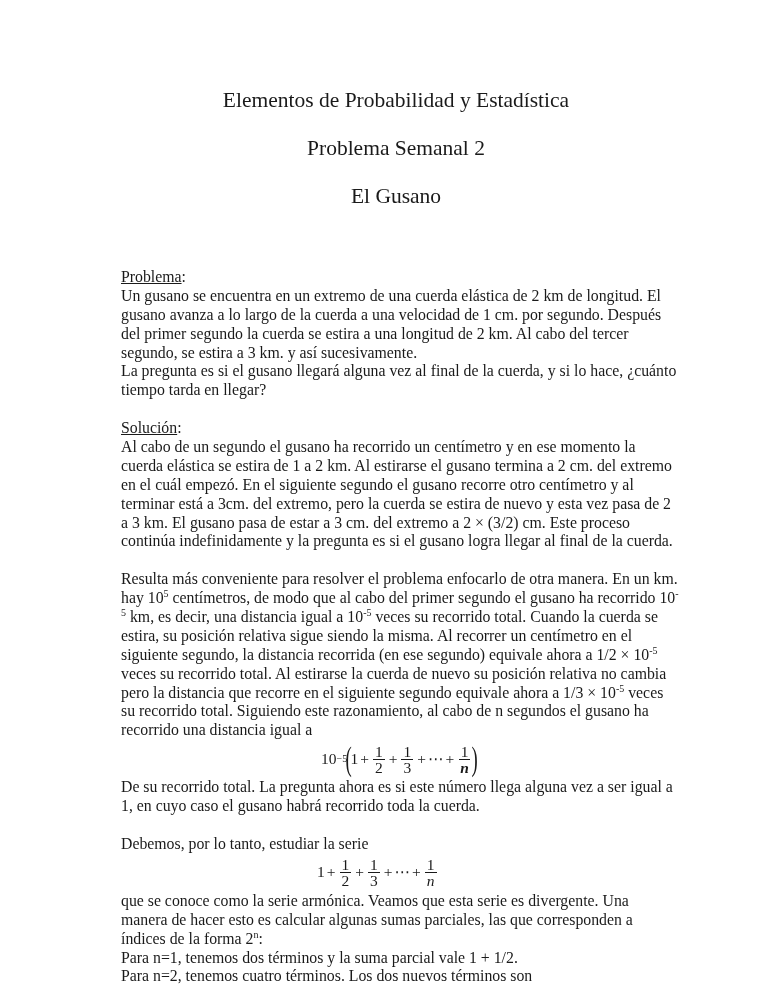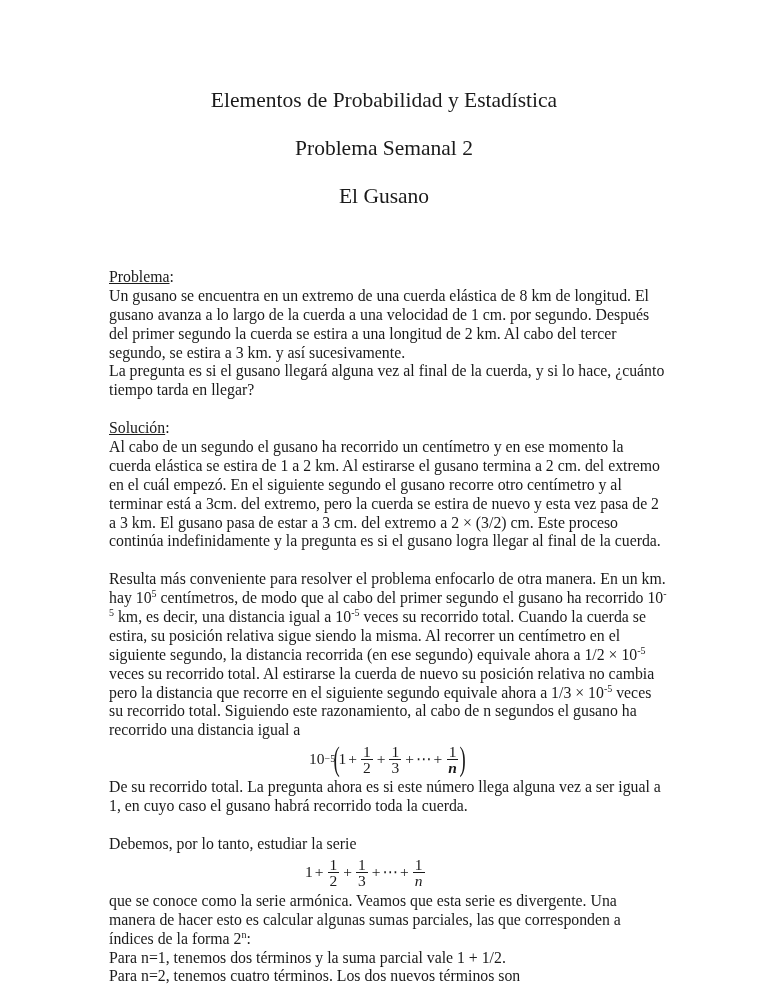--- a/index.html
+++ b/index.html
@@ -1,18 +1,18 @@
 <!DOCTYPE html>
 <html><head>
   <meta charset="utf-8">
   <style>
     html, body { margin: 0; padding: 0; background: #ffffff; }
     body { width: 768px; height: 994px; position: relative; overflow: hidden;
            font-family: "Liberation Serif", "DejaVu Serif", serif; color: #1a1a1a; }
-    .page { position: absolute; left: 0; top: 0; width: 652px; height: 994px; }
+    .page { position: absolute; left: 12px; top: 0; width: 652px; height: 994px; }
     .title { position: absolute; left: 0; width: 768px; text-align: center; font-size: 21.5px; line-height: 26px; }
     .t1 { top: 87px; }
     .t2 { top: 135px; }
     .t3 { top: 183px; }
     .body { position: absolute; left: 109px; width: 570px; font-size: 15.8px; line-height: 18.9px; }
     .line { white-space: nowrap; height: 18.9px; }
     .blank { height: 18.9px; }
     .u { text-decoration: underline; }
     sup { font-size: 10px; line-height: 0; vertical-align: 6px; }
     .formula { position: relative; height: 38px; display: flex; align-items: center; justify-content: flex-start;
@@ -33,21 +33,21 @@
 
 <div class="page">
 
   <div class="title t1">Elementos de Probabilidad y Estadística</div>
   <div class="title t2">Problema Semanal 2</div>
   <div class="title t3">El Gusano</div>
 
   <div class="body" style="top:256px;margin-top:12px;">
 
     <div class="line"><span class="u">Problema</span><span>:</span></div>
-    <div class="line">Un gusano se encuentra en un extremo de una cuerda elástica de 8 km de longitud. El</div>
+    <div class="line">Un gusano se encuentra en un extremo de una cuerda elástica de 2 km de longitud. El</div>
     <div class="line">gusano avanza a lo largo de la cuerda a una velocidad de 1 cm. por segundo. Después</div>
     <div class="line">del primer segundo la cuerda se estira a una longitud de 2 km. Al cabo del tercer</div>
     <div class="line">segundo, se estira a 3 km. y así sucesivamente.</div>
     <div class="line">La pregunta es si el gusano llegará alguna vez al final de la cuerda, y si lo hace, ¿cuánto</div>
     <div class="line">tiempo tarda en llegar?</div>
     <div class="blank"></div>
 
     <div class="line"><span class="u">Solución</span><span>:</span></div>
     <div class="line">Al cabo de un segundo el gusano ha recorrido un centímetro y en ese momento la</div>
     <div class="line">cuerda elástica se estira de 1 a 2 km. Al estirarse el gusano termina a 2 cm. del extremo</div>

